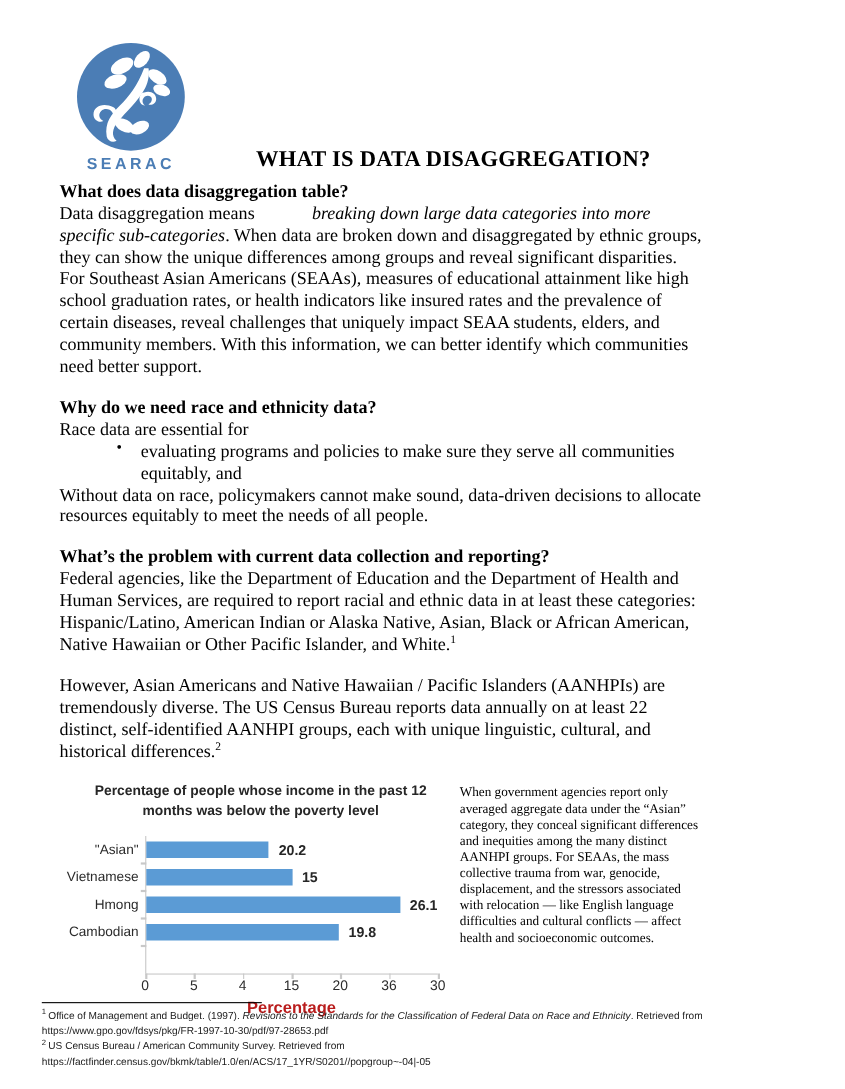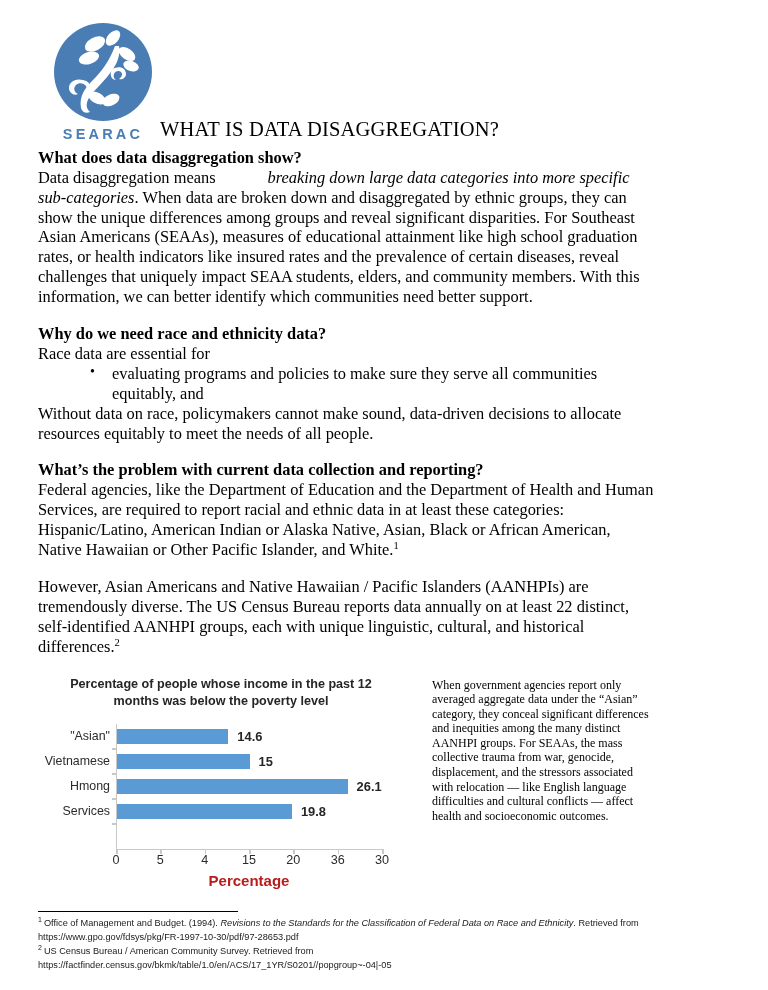--- a/index.html
+++ b/index.html
@@ -12,21 +12,21 @@
     font-family: "Liberation Serif", serif;
     color: #000000;
     overflow: hidden;
     position: relative;
   }
 
   .page {
     position: relative;
     width: 684px;
     height: 990px;
-    padding: 0;
+    padding: 16px;
   }
 
   
   .header {
     position: relative;
     height: 148px;
   }
   .logo-block {
     position: absolute;
     left: 40px;
@@ -46,22 +46,23 @@
     font-weight: bold;
     font-size: 14.5px;
     letter-spacing: 3.2px;
     color: #4b7db5;
   }
   .doc-title {
     position: absolute;
     left: 160px;
     right: 20px;
     top: 118px;
+    text-align: center;
     font-family: "Liberation Serif", serif;
-    font-weight: normal;
+    font-weight: bold;
     font-size: 20.5px;
     letter-spacing: 0.2px;
   }
 
   
   .content {
     padding: 0 28px 0 38px;
   }
   .sec { margin: 0 0 17px 0; }
   .sec:last-child { margin-bottom: 0; }
@@ -101,21 +102,20 @@
     left: 0;
     top: -1px;
     font-size: 14px;
   }
 
   
   .cols {
     display: flex;
     align-items: flex-start;
     margin-top: 4px;
-    gap: 30px;
   }
   .col-chart {
     width: 358px;
     flex: 0 0 358px;
     padding-top: 2px;
   }
   .col-text {
     flex: 1 1 auto;
     padding-left: 6px;
     padding-top: 4px;
@@ -275,21 +275,21 @@
         </g>
       </svg>
       <div class="logo-word">SEARAC</div>
     </div>
     <div class="doc-title">WHAT IS DATA DISAGGREGATION?</div>
   </div>
 
   <div class="content">
 
     <div class="sec">
-      <h2 class="q">What does data disaggregation show?</h2>
+      <h2 class="q">What does data disaggregation table?</h2>
       <p class="body"><span>Data disaggregation means </span><em>breaking down large data categories into more specific sub-categories</em><span>. When data are broken down and disaggregated by ethnic groups, they can show the unique differences among groups and reveal significant disparities. For Southeast Asian Americans (SEAAs), measures of educational attainment like high school graduation rates, or health indicators like insured rates and the prevalence of certain diseases, reveal challenges that uniquely impact SEAA students, elders, and community members. With this information, we can better identify which communities need better support.</span></p>
     </div>
 
     <div class="sec">
       <h2 class="q">Why do we need race and ethnicity data?</h2>
       <p class="body">Race data are essential for</p>
       <ul class="bullets">
         <li>evaluating programs and policies to make sure they serve all communities equitably, and</li>
       </ul>
       <p class="body">Without data on race, policymakers cannot make sound, data-driven decisions to allocate resources equitably to meet the needs of all people.</p>
@@ -310,36 +310,36 @@
         <div class="chart">
           <div class="chart-title">Percentage of people whose income in the past 12 months was below the poverty level</div>
 
           <div class="plot-wrap">
             <div class="plot">
 
             <div class="bar-row">
                   <div class="cat-label">"Asian"</div>
                   <div class="tickmark"></div>
                   <div class="bar" style="background: rgb(91, 155, 213); width: 42%;"></div>
-                  <div class="bar-value">14.6</div>
+                  <div class="bar-value">20.2</div>
                 </div>
                 <div class="bar-row">
                   <div class="cat-label">Vietnamese</div>
                   <div class="tickmark"></div>
                   <div class="bar" style="background: rgb(91, 155, 213); width: 50%;"></div>
                   <div class="bar-value">15</div>
                 </div>
                 <div class="bar-row">
                   <div class="cat-label">Hmong</div>
                   <div class="tickmark"></div>
                   <div class="bar" style="background: rgb(91, 155, 213); width: 87%;"></div>
                   <div class="bar-value">26.1</div>
                 </div>
                 <div class="bar-row">
-                  <div class="cat-label">Services</div>
+                  <div class="cat-label">Cambodian</div>
                   <div class="tickmark"></div>
                   <div class="bar" style="background: rgb(91, 155, 213); width: 66%;"></div>
                   <div class="bar-value">19.8</div>
                 </div>
               </div>
           </div>
 
           <div class="xaxis">
               <div class="xtick" style="left: 0%;"></div>
               <div class="xtick" style="left: 16.6667%;"></div>
@@ -366,20 +366,20 @@
         <p>When government agencies report only averaged aggregate data under the “Asian” category, they conceal significant differences and inequities among the many distinct AANHPI groups. For SEAAs, the mass collective trauma from war, genocide, displacement, and the stressors associated with relocation — like English language difficulties and cultural conflicts — affect health and socioeconomic outcomes.</p>
       </div>
 
     </div>
 
   </div>
 
   <div class="footnotes">
     <div class="fn-rule"></div>
     <div class="fn-item">
-      <sup>1</sup><span>Office of Management and Budget. (1994). </span><i>Revisions to the Standards for the Classification of Federal Data on Race and Ethnicity</i><span>. Retrieved from https://www.gpo.gov/fdsys/pkg/FR-1997-10-30/pdf/97-28653.pdf</span>
+      <sup>1</sup><span>Office of Management and Budget. (1997). </span><i>Revisions to the Standards for the Classification of Federal Data on Race and Ethnicity</i><span>. Retrieved from https://www.gpo.gov/fdsys/pkg/FR-1997-10-30/pdf/97-28653.pdf</span>
     </div>
     <div class="fn-item">
       <sup>2</sup><span>US Census Bureau / American Community Survey. Retrieved from https://factfinder.census.gov/bkmk/table/1.0/en/ACS/17_1YR/S0201//popgroup~-04|-05</span>
     </div>
   </div>
 
 </div>
 
 </body></html>

